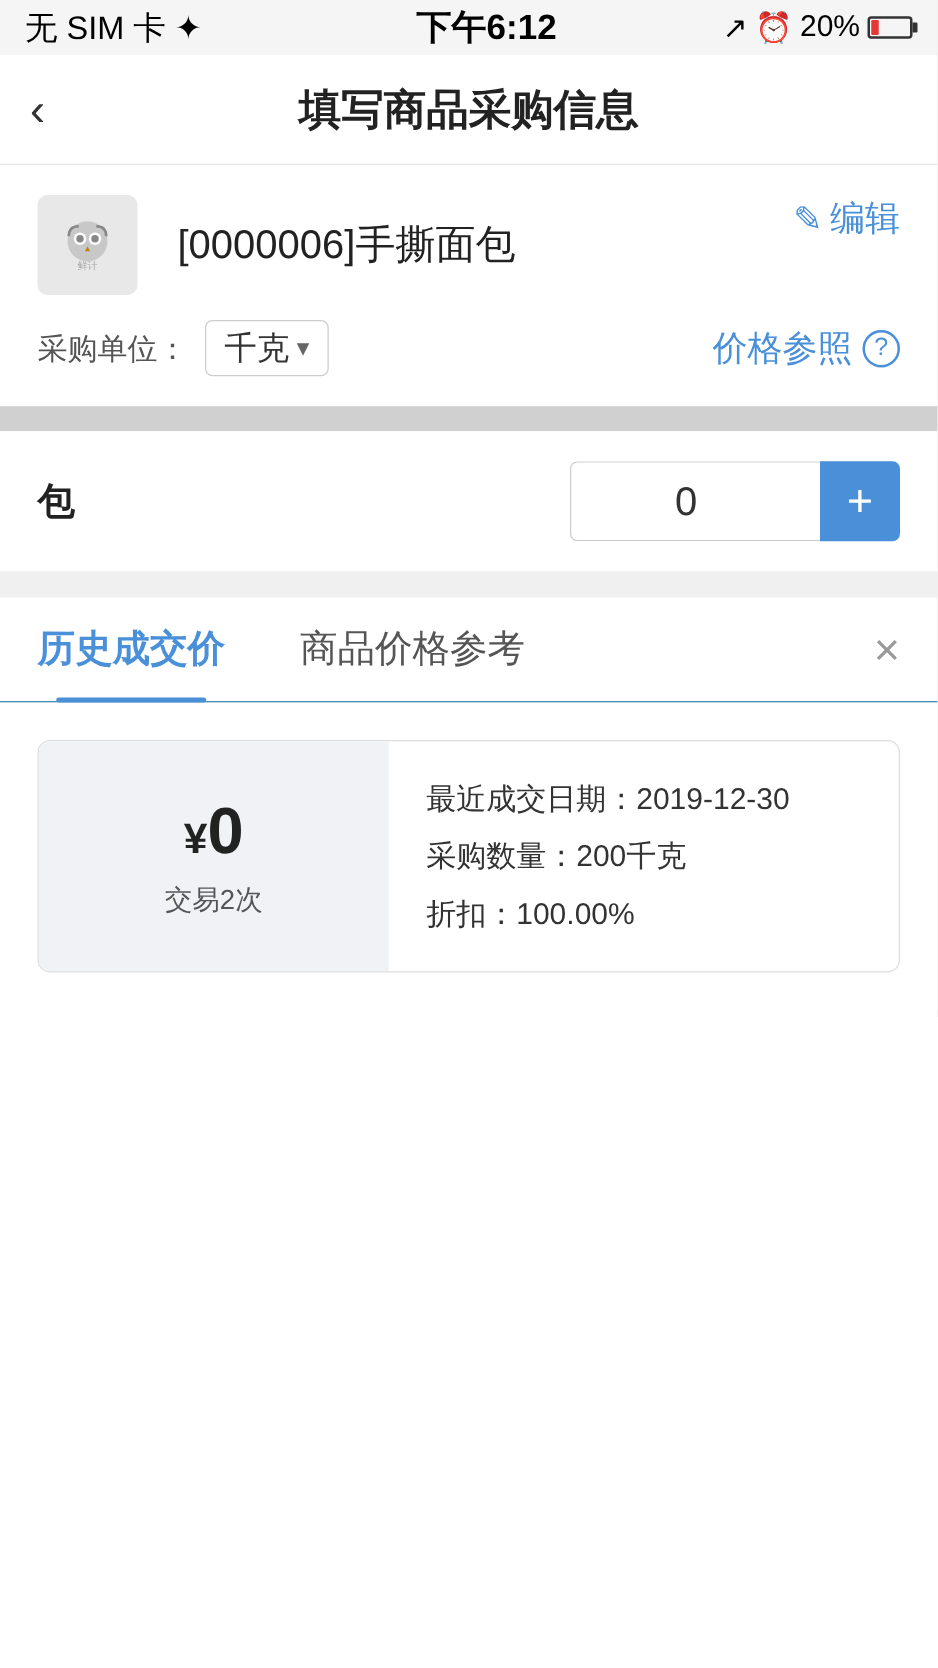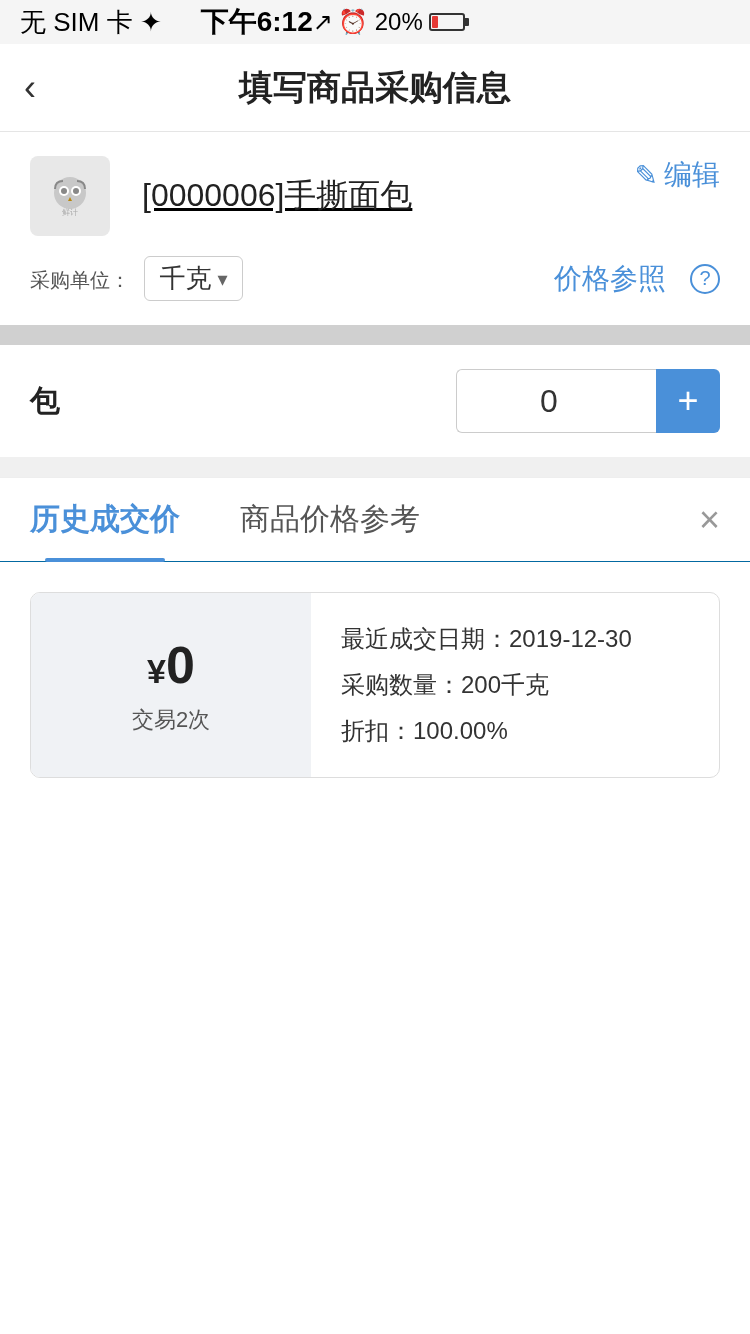--- a/index.html
+++ b/index.html
@@ -12,20 +12,21 @@
       overflow-x: hidden;
     }
 
     
     .status-bar {
       width: 750px;
       height: 44px;
       background: #f5f5f5;
       display: flex;
       align-items: center;
+      justify-content: space-between;
       padding: 0 20px;
       font-size: 26px;
       font-weight: 500;
     }
     .status-left { display: flex; align-items: center; gap: 8px; }
     .status-center { font-size: 28px; font-weight: 700; margin-left: 39px; }
     .status-right { display: flex; align-items: center; gap: 6px; font-size: 24px; }
     .battery-box {
       display: inline-flex; align-items: center; gap: 2px;
     }
@@ -77,21 +78,20 @@
     .product-header {
       display: flex;
       align-items: flex-start;
       justify-content: space-between;
       margin-bottom: 20px;
     }
     .product-left {
       display: flex;
       align-items: center;
       gap: 20px;
-      text-decoration: underline;
     }
     .product-icon {
       width: 80px;
       height: 80px;
       background: #e8e8e8;
       border-radius: 8px;
       display: flex;
       align-items: center;
       justify-content: center;
       font-size: 28px;
@@ -116,40 +116,40 @@
       font-size: 28px;
       cursor: pointer;
     }
     .product-unit-row {
       display: flex;
       align-items: center;
       justify-content: space-between;
       margin-top: 8px;
     }
     .unit-label {
-      font-size: 20px;
+      font-size: 24px;
       color: #555;
     }
     .unit-select {
       display: inline-flex;
       align-items: center;
       gap: 6px;
       border: 1px solid #ccc;
       border-radius: 6px;
       padding: 4px 14px;
       font-size: 26px;
       color: #333;
       margin-left: 10px;
       cursor: pointer;
     }
     .unit-arrow { font-size: 20px; color: #666; }
     .price-ref {
       display: flex;
       align-items: center;
-      gap: 24px;
+      gap: 8px;
       color: #4a90d9;
       font-size: 28px;
       cursor: pointer;
     }
     .price-ref-icon {
       width: 30px; height: 30px; border: 2px solid #4a90d9;
       border-radius: 50%; display: inline-flex; align-items: center;
       justify-content: center; font-size: 20px; color: #4a90d9;
     }
 

